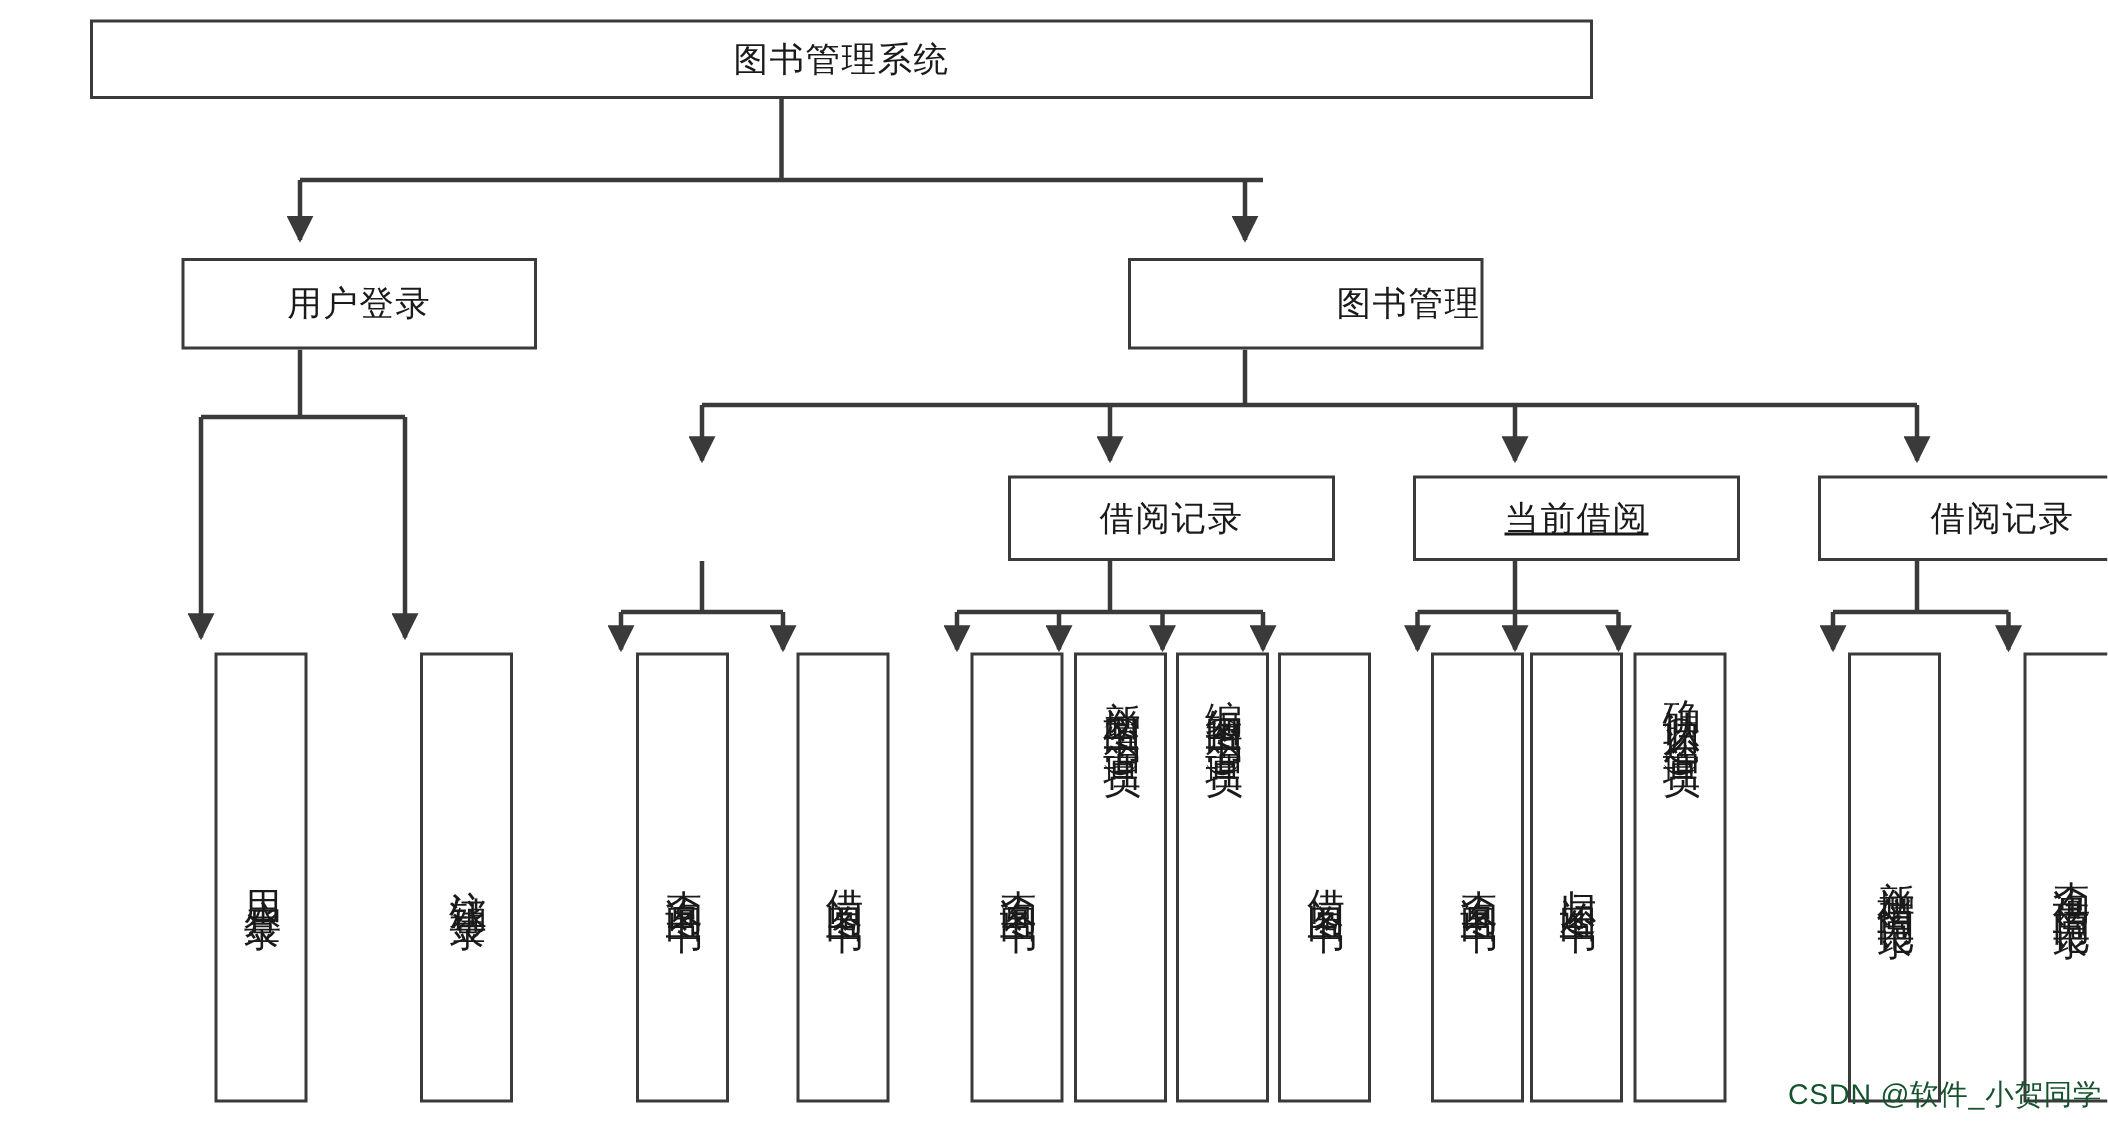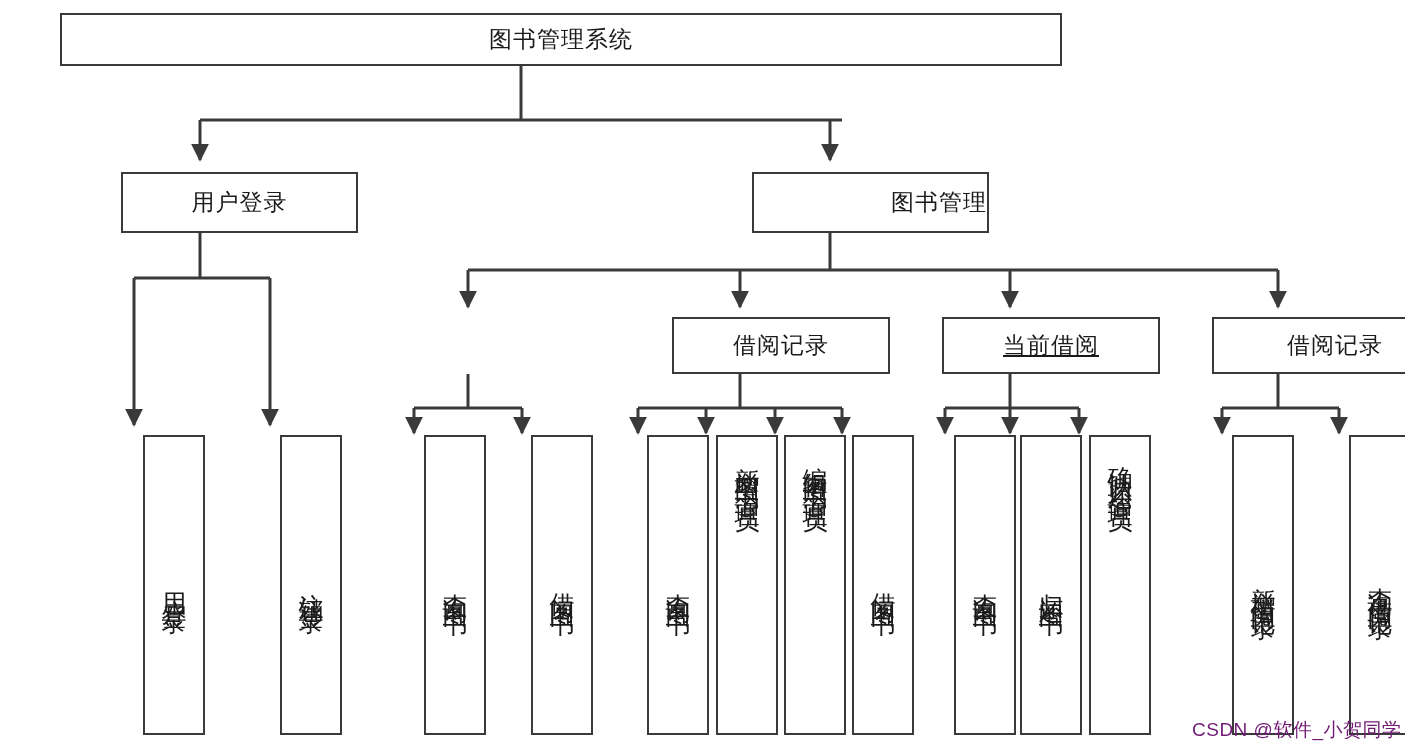--- a/index.html
+++ b/index.html
@@ -53,21 +53,21 @@
   .node.vert.centered {
     justify-content: center;
     padding-top: 0;
   }
   .node-label {
     display: block;
     white-space: pre;
   }
   .watermark {
     position: absolute;
-    color: #701a75;
+    color: #14532d;
     font-size: 19px;
     white-space: nowrap;
     letter-spacing: 0.5px;
   }
 </style>
 </head>
 <body>
 
 <div id="canvas">
 

